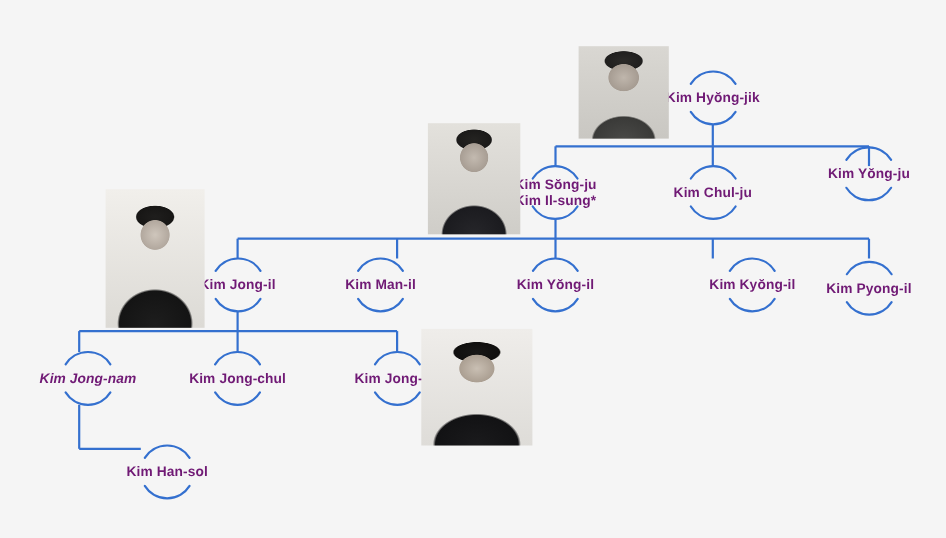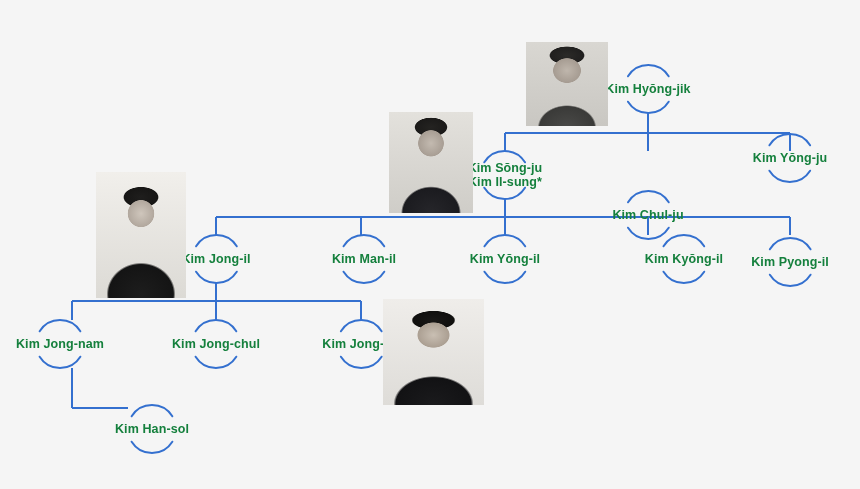--- a/index.html
+++ b/index.html
@@ -39,21 +39,21 @@
     display: flex;
     align-items: center;
     justify-content: center;
     white-space: nowrap;
   }
   .node-label {
     position: relative;
     z-index: 3;
     font-size: 12.5px;
     font-weight: bold;
-    color: #15803d;
+    color: #701a75;
     line-height: 14px;
     text-align: center;
     letter-spacing: 0.1px;
   }
   .node-ring {
     position: absolute;
     left: 50%;
     top: 50%;
     transform: translate(-50%, -50%);
     z-index: 1;
@@ -114,21 +114,21 @@
       <div class="node" style="left: 505px; top: 175px;">
         <svg class="node-ring" width="52" height="52" viewBox="0 0 52 52">
           <path d="M 5.646845692245776 13.281937658403082 A 24 24 0 0 1 46.353154307754224 13.281937658403082" fill="none" stroke="#3470cf" stroke-width="2" stroke-linecap="round"></path>
           <path d="M 5.646845692245776 38.71806234159692 A 24 24 0 0 0 46.353154307754224 38.71806234159692" fill="none" stroke="#3470cf" stroke-width="2" stroke-linecap="round"></path>
         </svg>
         <div class="node-label">
           <div>Kim Sŏng-ju</div>
           <div>Kim Il-sung*</div>
         </div>
       </div>
-      <div class="node" style="left: 648px; top: 175px; margin-top: 40px;">
+      <div class="node" style="left: 648px; top: 175px;">
         <svg class="node-ring" width="52" height="52" viewBox="0 0 52 52">
           <path d="M 5.646845692245776 13.281937658403082 A 24 24 0 0 1 46.353154307754224 13.281937658403082" fill="none" stroke="#3470cf" stroke-width="2" stroke-linecap="round"></path>
           <path d="M 5.646845692245776 38.71806234159692 A 24 24 0 0 0 46.353154307754224 38.71806234159692" fill="none" stroke="#3470cf" stroke-width="2" stroke-linecap="round"></path>
         </svg>
         <div class="node-label">
           <div>Kim Chul-ju</div>
         </div>
       </div>
       <div class="node" style="left: 790px; top: 158px;">
         <svg class="node-ring" width="52" height="52" viewBox="0 0 52 52">
@@ -141,21 +141,21 @@
       </div>
       <div class="node" style="left: 216px; top: 259px;">
         <svg class="node-ring" width="52" height="52" viewBox="0 0 52 52">
           <path d="M 5.646845692245776 13.281937658403082 A 24 24 0 0 1 46.353154307754224 13.281937658403082" fill="none" stroke="#3470cf" stroke-width="2" stroke-linecap="round"></path>
           <path d="M 5.646845692245776 38.71806234159692 A 24 24 0 0 0 46.353154307754224 38.71806234159692" fill="none" stroke="#3470cf" stroke-width="2" stroke-linecap="round"></path>
         </svg>
         <div class="node-label">
           <div>Kim Jong-il</div>
         </div>
       </div>
-      <div class="node" style="left: 364px; top: 259px;">
+      <div class="node" style="left: 346px; top: 259px;">
         <svg class="node-ring" width="52" height="52" viewBox="0 0 52 52">
           <path d="M 5.646845692245776 13.281937658403082 A 24 24 0 0 1 46.353154307754224 13.281937658403082" fill="none" stroke="#3470cf" stroke-width="2" stroke-linecap="round"></path>
           <path d="M 5.646845692245776 38.71806234159692 A 24 24 0 0 0 46.353154307754224 38.71806234159692" fill="none" stroke="#3470cf" stroke-width="2" stroke-linecap="round"></path>
         </svg>
         <div class="node-label">
           <div>Kim Man-il</div>
         </div>
       </div>
       <div class="node" style="left: 505px; top: 259px;">
         <svg class="node-ring" width="52" height="52" viewBox="0 0 52 52">
@@ -177,21 +177,21 @@
       </div>
       <div class="node" style="left: 790px; top: 262px;">
         <svg class="node-ring" width="52" height="52" viewBox="0 0 52 52">
           <path d="M 5.646845692245776 13.281937658403082 A 24 24 0 0 1 46.353154307754224 13.281937658403082" fill="none" stroke="#3470cf" stroke-width="2" stroke-linecap="round"></path>
           <path d="M 5.646845692245776 38.71806234159692 A 24 24 0 0 0 46.353154307754224 38.71806234159692" fill="none" stroke="#3470cf" stroke-width="2" stroke-linecap="round"></path>
         </svg>
         <div class="node-label">
           <div>Kim Pyong-il</div>
         </div>
       </div>
-      <div class="node" style="left: 60px; top: 344px;">
+      <div class="node" style="left: 80px; top: 344px; font-style: italic;">
         <svg class="node-ring" width="52" height="52" viewBox="0 0 52 52">
           <path d="M 5.646845692245776 13.281937658403082 A 24 24 0 0 1 46.353154307754224 13.281937658403082" fill="none" stroke="#3470cf" stroke-width="2" stroke-linecap="round"></path>
           <path d="M 5.646845692245776 38.71806234159692 A 24 24 0 0 0 46.353154307754224 38.71806234159692" fill="none" stroke="#3470cf" stroke-width="2" stroke-linecap="round"></path>
         </svg>
         <div class="node-label">
           <div>Kim Jong-nam</div>
         </div>
       </div>
       <div class="node" style="left: 216px; top: 344px;">
         <svg class="node-ring" width="52" height="52" viewBox="0 0 52 52">

